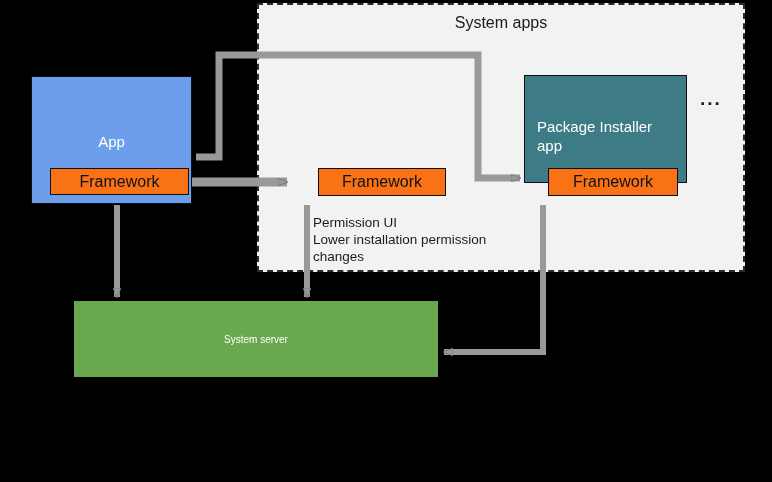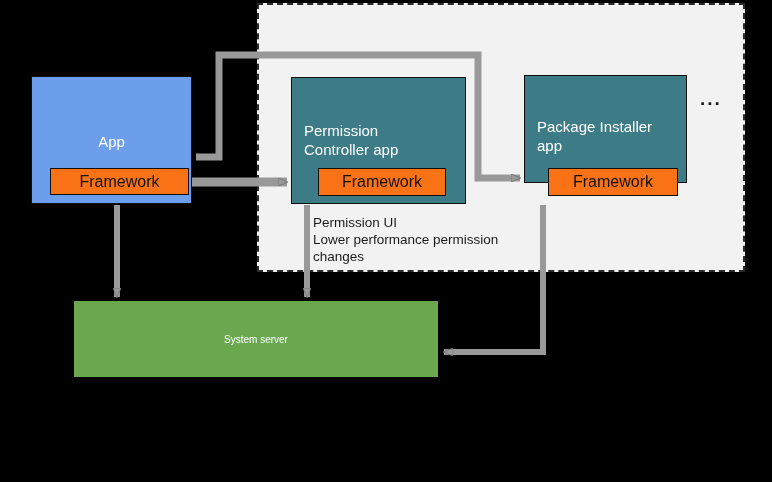--- a/index.html
+++ b/index.html
@@ -146,20 +146,21 @@
     width: 772px; height: 482px;
     pointer-events: none;
   }
 </style>
 </head>
 <body>
 
 <div id="canvas">
 
   <div class="sysapps-panel"></div>
+  <div class="sysapps-title">System apps</div>
 
   <svg class="connectors" viewBox="0 0 772 482" xmlns="http://www.w3.org/2000/svg">
     <defs>
       <marker id="ah" markerWidth="10" markerHeight="8" refX="9" refY="4" orient="auto" markerUnits="userSpaceOnUse">
         <path d="M0,0 L10,4 L0,8 z" fill="#999999" stroke="#6f6f6f" stroke-width="0.7"></path>
       </marker>
     </defs>
 
     <g>
       <path d="M170,182 L287,182" stroke="#999999" stroke-width="9" fill="none" marker-end="url(#ah)"></path>
@@ -180,27 +181,23 @@
     <g>
       <path d="M543,205 L543,352 L444,352" stroke="#999999" stroke-width="6" fill="none" stroke-linejoin="miter" marker-end="url(#ah)"></path>
     </g>
   </svg>
 
   <div class="box box-app">
     <div class="box-label app-label">App</div>
   </div>
   <div class="framework fw-app">Framework</div>
 
-  <div class="box box-permctrl">
-    <div class="box-label permctrl-label" style="white-space:pre-line">Permission
-Controller app</div>
-  </div>
   <div class="framework fw-perm">Framework</div>
   <div class="caption cap-perm">Permission UI
-Lower performance permission
+Lower installation permission
 changes</div>
 
   <div class="box box-pkginst">
     <div class="box-label pkginst-label" style="white-space:pre-line">Package Installer
 app</div>
   </div>
   <div class="framework fw-pkg">Framework</div>
 
   <div class="ellipsis">...</div>
 

